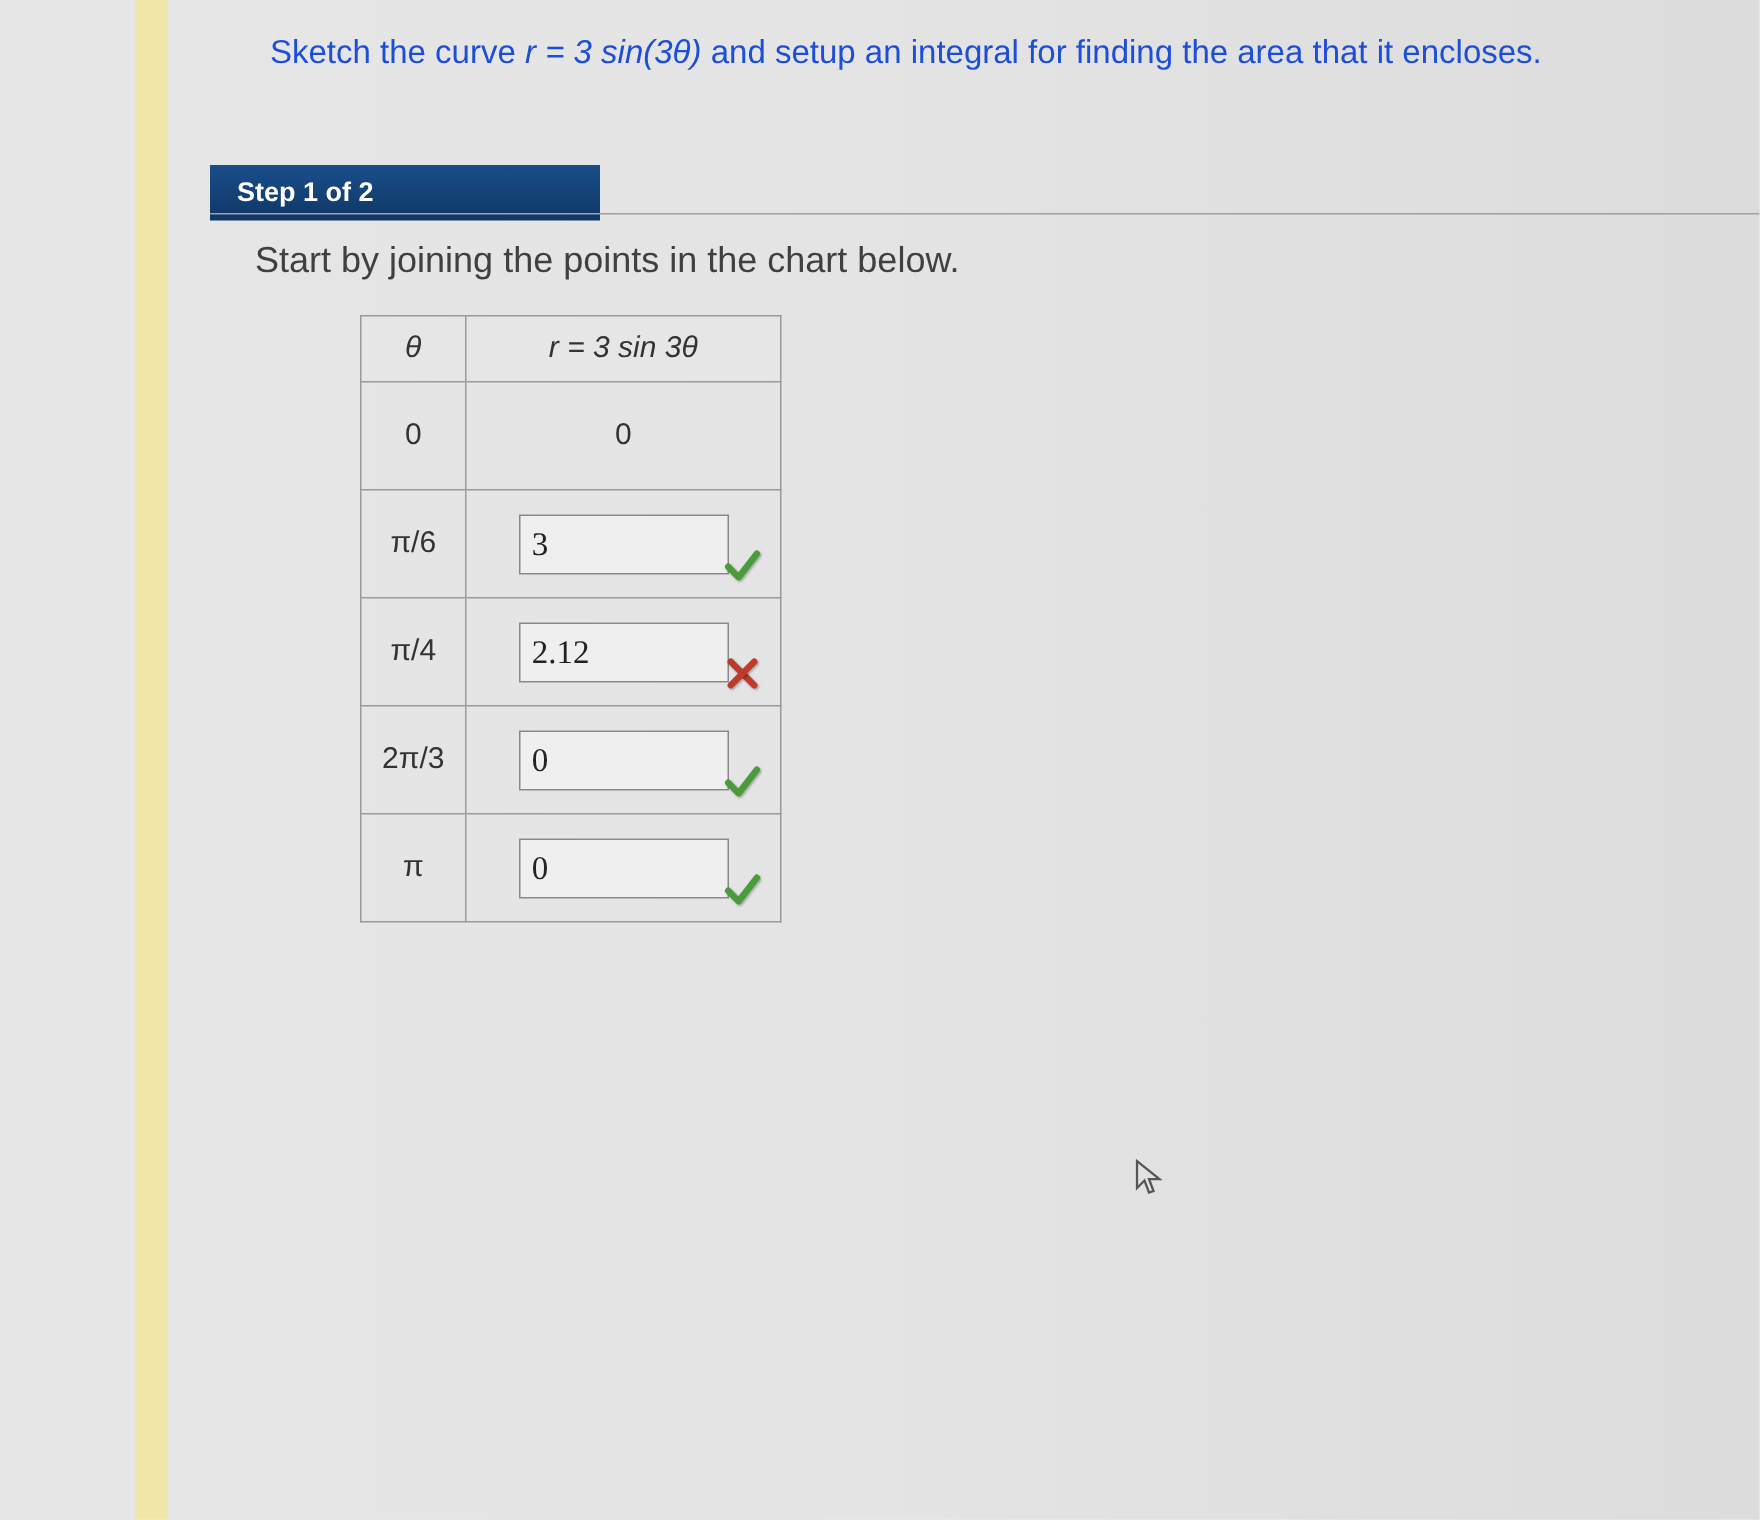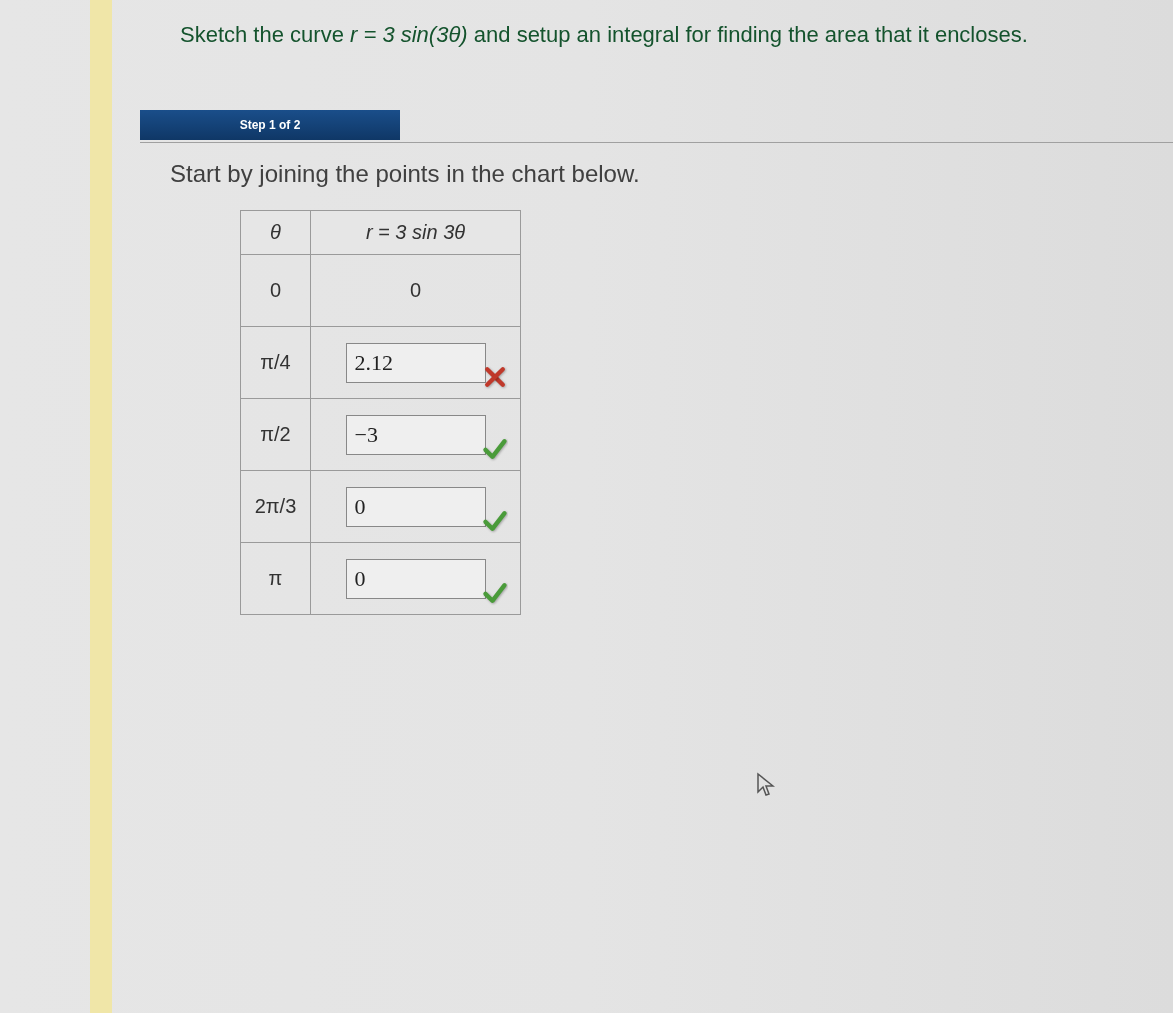--- a/index.html
+++ b/index.html
@@ -23,35 +23,34 @@
     width: 22px;
     height: 100%;
     background: #f0e6a8;
   }
   .question-text {
     position: absolute;
     left: 180px;
     top: 20px;
     right: 60px;
     font-size: 22px;
-    color: #14532d;
+    color: #1d4ed8;
     line-height: 1.4;
   }
   .question-text .ital { font-style: italic; }
   .step-header {
     position: absolute;
     left: 140px;
     top: 110px;
     background: linear-gradient(#1a4e8a, #0f3766);
     color: #fff;
     font-weight: bold;
-    font-size: 12px;
+    font-size: 18px;
     padding: 8px 18px;
     width: 260px;
-    text-align: center;
   }
   .content-line {
     position: absolute;
     left: 140px;
     top: 142px;
     right: 0;
     border-top: 1px solid #a0a0a0;
   }
   .intro-text {
     position: absolute;
@@ -161,34 +160,34 @@
     <tr>
       <th class="thetacol">θ</th>
       <th class="rcol">r = 3 sin 3θ</th>
     </tr>
   </thead>
   <tbody id="tbody">
     <tr class="static-row">
       <td class="angle">0</td>
       <td class="val">0</td>
     </tr>
+  <tr>
+        <td class="angle">π/6</td>
+        <td class="val"><input class="inputbox" value="3" style=""><svg class="feedback" viewBox="0 0 30 30">
+            <polyline class="check" points="4,16 12,24 26,6"></polyline>
+          </svg></td>
+      </tr>
       <tr>
         <td class="angle">π/4</td>
         <td class="val"><input class="inputbox" value="2.12" style=""><svg class="feedback" viewBox="0 0 30 30">
             <line class="cross" x1="6" y1="6" x2="24" y2="24"></line>
             <line class="cross" x1="24" y1="6" x2="6" y2="24"></line>
           </svg></td>
       </tr>
       <tr>
-        <td class="angle">π/2</td>
-        <td class="val"><input class="inputbox" value="−3" style=""><svg class="feedback" viewBox="0 0 30 30">
-            <polyline class="check" points="4,16 12,24 26,6"></polyline>
-          </svg></td>
-      </tr>
-      <tr>
         <td class="angle">2π/3</td>
         <td class="val"><input class="inputbox" value="0" style=""><svg class="feedback" viewBox="0 0 30 30">
             <polyline class="check" points="4,16 12,24 26,6"></polyline>
           </svg></td>
       </tr>
       <tr>
         <td class="angle">π</td>
         <td class="val"><input class="inputbox" value="0" style=""><svg class="feedback" viewBox="0 0 30 30">
             <polyline class="check" points="4,16 12,24 26,6"></polyline>
           </svg></td>

